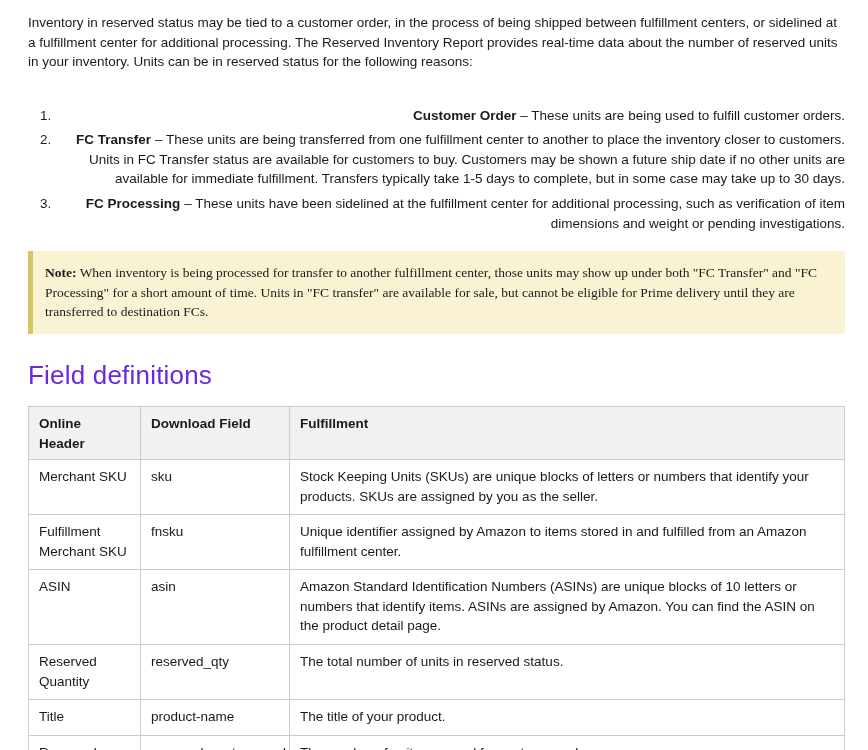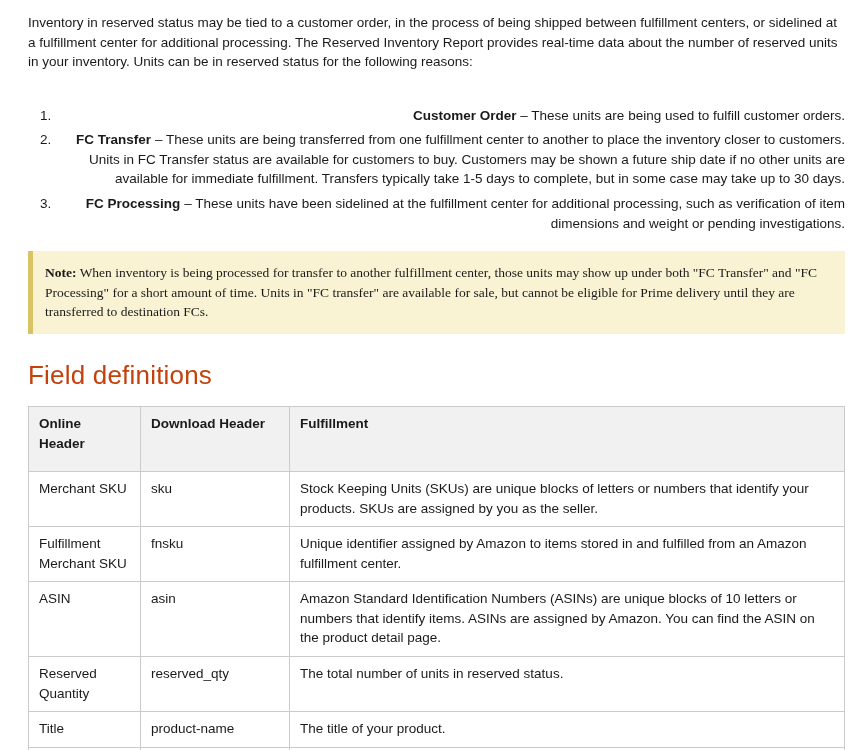--- a/index.html
+++ b/index.html
@@ -42,41 +42,41 @@
     background: var(--note-background, #faf3d3);
     border-left: 5px solid var(--note-border, #d9c465);
     padding: 12px 16px 12px 12px;
     margin: 18px 0 26px 0;
     font-family: Liberation Serif, serif;
   }
   h2.section-title {
     font-size: 26px;
     font-weight: 400;
     letter-spacing: 0.2px;
-    color: #c2410c;
+    color: #6d28d9;
     margin: 26px 0 15px 0;
     line-height: 1.2;
   }
   table.field-table {
     width: 100%;
     border-collapse: collapse;
     table-layout: fixed;
   }
   table.field-table th,
   table.field-table td {
     border: 1px solid var(--table-border, #cbcbcb);
     text-align: left;
     vertical-align: top;
     padding: 7px 10px 8px 10px;
   }
   table.field-table th {
     background: var(--table-header-background, #f1f1f1);
     font-weight: 700;
     padding-top: 7px;
-    padding-bottom: 18px;
+    padding-bottom: 6px;
   }
   td.col-online  { width: 112px; }
   th.col-online  { width: 112px; }
   th.col-download, td.col-download { width: 149px; }
   b { font-weight: 700; }
 </style>
 </head>
 <body>
 
 <div class="page">
@@ -93,21 +93,21 @@
     <b>Note:</b>
     <span>When inventory is being processed for transfer to another fulfillment center, those units may show up under both "FC Transfer" and "FC Processing" for a short amount of time. Units in "FC transfer" are available for sale, but cannot be eligible for Prime delivery until they are transferred to destination FCs.</span>
   </div>
 
   <h2 class="section-title">Field definitions</h2>
 
   <table class="field-table">
     <thead>
       <tr>
         <th class="col-online">Online Header</th>
-        <th class="col-download">Download Header</th>
+        <th class="col-download">Download Field</th>
         <th class="col-description">Fulfillment</th>
       </tr>
     </thead>
     <tbody>
       <tr>
         <td class="col-online">Merchant SKU</td>
         <td class="col-download">sku</td>
         <td>Stock Keeping Units (SKUs) are unique blocks of letters or numbers that identify your products. SKUs are assigned by you as the seller.</td>
       </tr>
       <tr>

